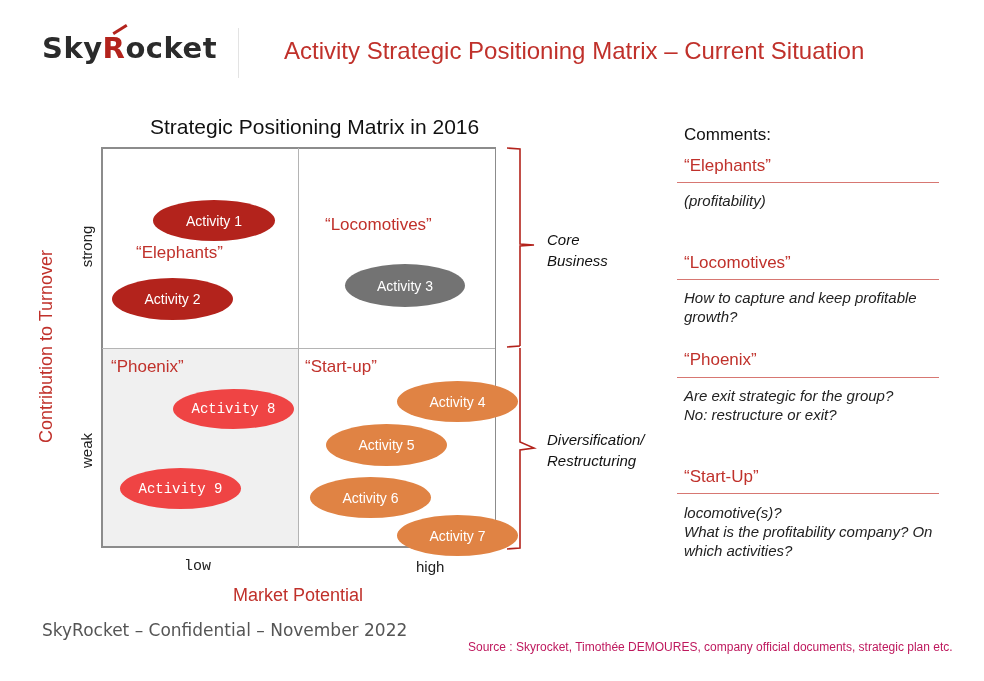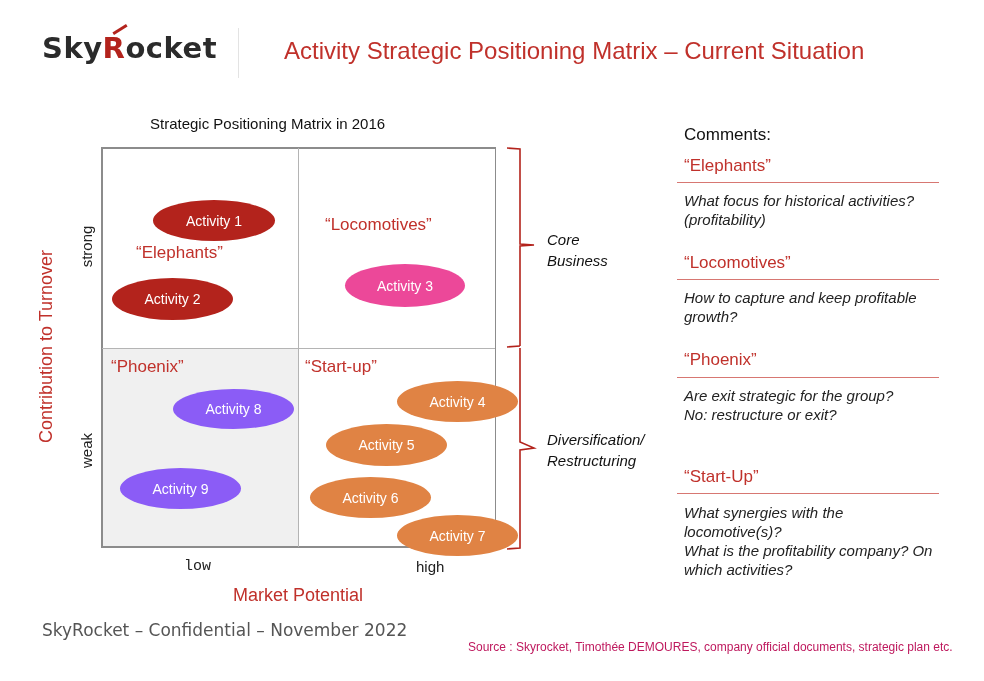--- a/index.html
+++ b/index.html
@@ -9,33 +9,33 @@
   
   .logo { left:42px; top:28px; font-family:"DejaVu Sans", sans-serif; font-weight:bold;
           font-size:29px; letter-spacing:0.5px; color:#2b2b2b; line-height:40px; }
   .logo .r { color:#b3231c; position:relative; }
   .logo .r .acc { position:absolute; left:9px; top:-3px; width:16px; height:3px;
                   background:#b3231c; transform:rotate(-32deg); }
   .hdr-div { left:238px; top:28px; width:1px; height:50px; background:#e3e3e3; }
   .title { left:284px; top:36px; font-size:24px; color:#c0312b; white-space:nowrap; line-height:30px; }
 
   
-  .mx-title { left:150px; top:115px; font-size:15px; color:#111; white-space:nowrap; }
+  .mx-title { left:150px; top:115px; font-size:21px; color:#111; white-space:nowrap; }
   .matrix { left:101px; top:147px; width:395px; height:401px; border:2px solid #8c8c8c; border-right-width:1.5px; box-sizing:border-box; }
   .q-phoenix { left:102px; top:349px; width:197px; height:198px; background:#f0f0f0; }
   .vdiv { left:298px; top:148px; width:1px; height:399px; background:#b4b4b4; }
   .hdiv { left:102px; top:348px; width:393px; height:1px; background:#b4b4b4; }
 
   .q-label { font-size:17px; color:#c0312b; white-space:nowrap; }
 
   .ellipse { position:absolute; border-radius:50%; color:#fff; font-size:14px;
              display:flex; align-items:center; justify-content:center; white-space:nowrap; }
   .red { background:#b3231c; }
-  .green { background:#ec4899; }
-  .gray { background:#8b5cf6; }
+  .green { background:#737373; }
+  .gray { background:#ef4444;font-family:Liberation Mono, monospace; }
   .orange { background:#e08344; }
 
   .axis-lvl { font-size:15px; color:#222; white-space:nowrap; }
   .vert { transform:rotate(-90deg); transform-origin:center center; }
   .axis-title { font-size:18px; color:#c0312b; white-space:nowrap; }
 
   .brace-label { font-size:15px; font-style:italic; color:#111; line-height:21px; }
 
   
   .c-title { left:684px; top:125px; font-size:17px; color:#111; }
@@ -94,41 +94,39 @@
 <div class="abs brace-label" style="left:547px;top:429px;">
   <div>Diversification/</div>
   <div>Restructuring</div>
 </div>
 
 <div class="abs c-title">Comments:</div>
 
 <div class="abs c-head" style="left:684px;top:156px;">“Elephants”</div>
 <div class="abs c-rule" style="left:677px;top:182px;"></div>
 <div class="abs c-body" style="left:684px;top:191px;">
-  <div>What focus for historical activities?</div>
   <div>(profitability)</div>
 </div>
 
 <div class="abs c-head" style="left:684px;top:253px;">“Locomotives”</div>
 <div class="abs c-rule" style="left:677px;top:279px;"></div>
 <div class="abs c-body" style="left:684px;top:288px;">
   <div>How to capture and keep profitable</div>
   <div>growth?</div>
 </div>
 
 <div class="abs c-head" style="left:684px;top:350px;">“Phoenix”</div>
 <div class="abs c-rule" style="left:677px;top:377px;"></div>
 <div class="abs c-body" style="left:684px;top:386px;">
   <div>Are exit strategic for the group?</div>
   <div>No: restructure or exit?</div>
 </div>
 
 <div class="abs c-head" style="left:684px;top:467px;">“Start-Up”</div>
 <div class="abs c-rule" style="left:677px;top:493px;"></div>
 <div class="abs c-body" style="left:684px;top:503px;">
-  <div>What synergies with the</div>
   <div>locomotive(s)?</div>
   <div>What is the profitability company? On</div>
   <div>which activities?</div>
 </div>
 
 <div class="abs foot-l">SkyRocket – Confidential – November 2022</div>
 <div class="abs foot-r">Source : Skyrocket, Timothée DEMOURES, company official documents, strategic plan etc.</div>
 
 </body></html>

